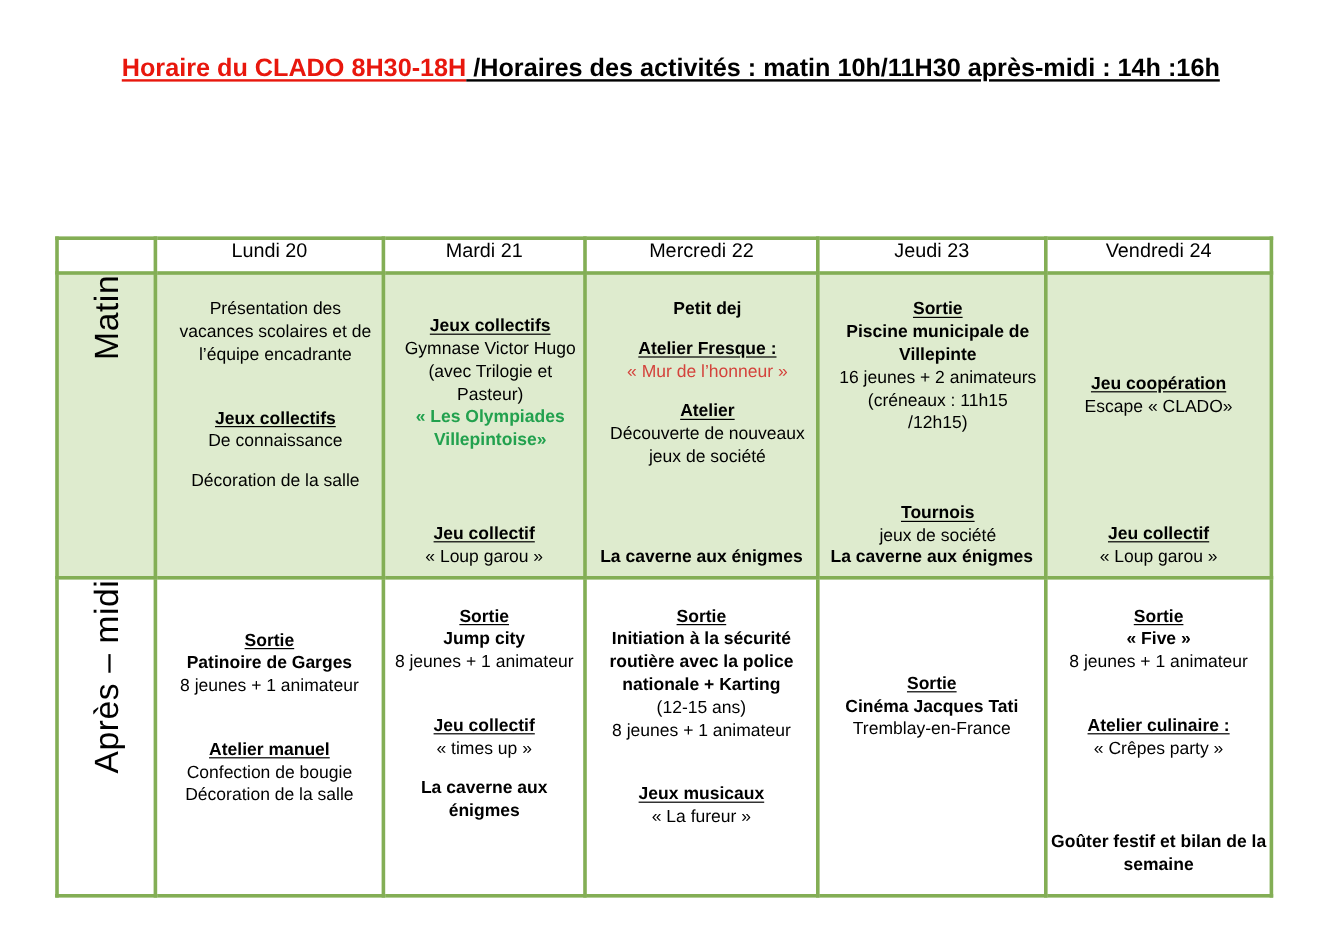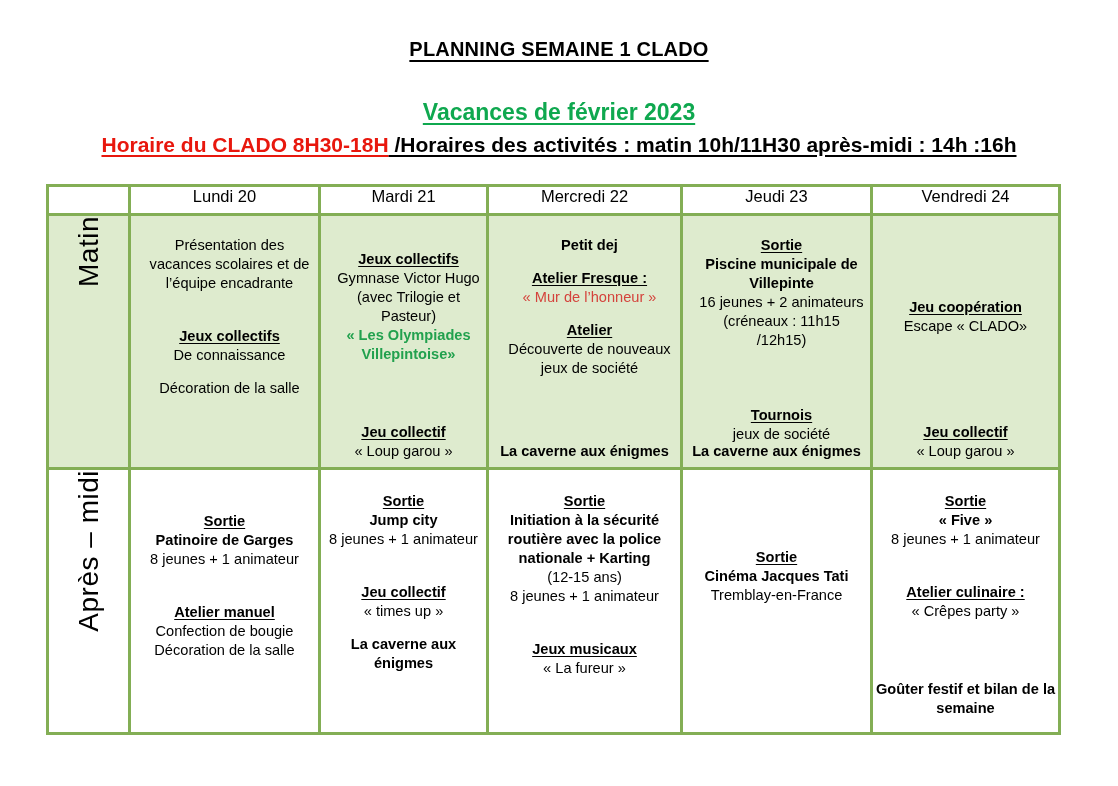--- a/index.html
+++ b/index.html
@@ -63,21 +63,21 @@
   .subtitle-line2 .blk {
     color: #000000;
     text-decoration: underline;
     text-underline-offset: 3px;
   }
 
   
   .table-wrap {
     position: absolute;
     left: 46px;
-    top: 184px;
+    top: 197px;
     width: 1012px;
   }
 
   table.planning {
     border-collapse: collapse;
     table-layout: fixed;
     width: 1012px;
   }
 
   table.planning th,
@@ -161,26 +161,20 @@
     font-size: 14.6px;
     line-height: 1.3;
   }
 </style>
 </head>
 <body>
 
 <div class="page">
 
   <div class="title-block">
-    <div>
-      <span class="doc-title">PLANNING  SEMAINE 1 CLADO</span>
-    </div>
-    <div>
-      <span class="subtitle-green">Vacances de février 2023</span>
-    </div>
     <div class="subtitle-line2">
       <span class="red">Horaire du CLADO 8H30-18H</span><span class="blk"> /Horaires des activités : matin 10h/11H30 après-midi : 14h :16h</span>
     </div>
   </div>
 
   <div class="table-wrap">
     <table class="planning">
       <colgroup>
         <col class="c-label">
         <col class="c-lundi">

